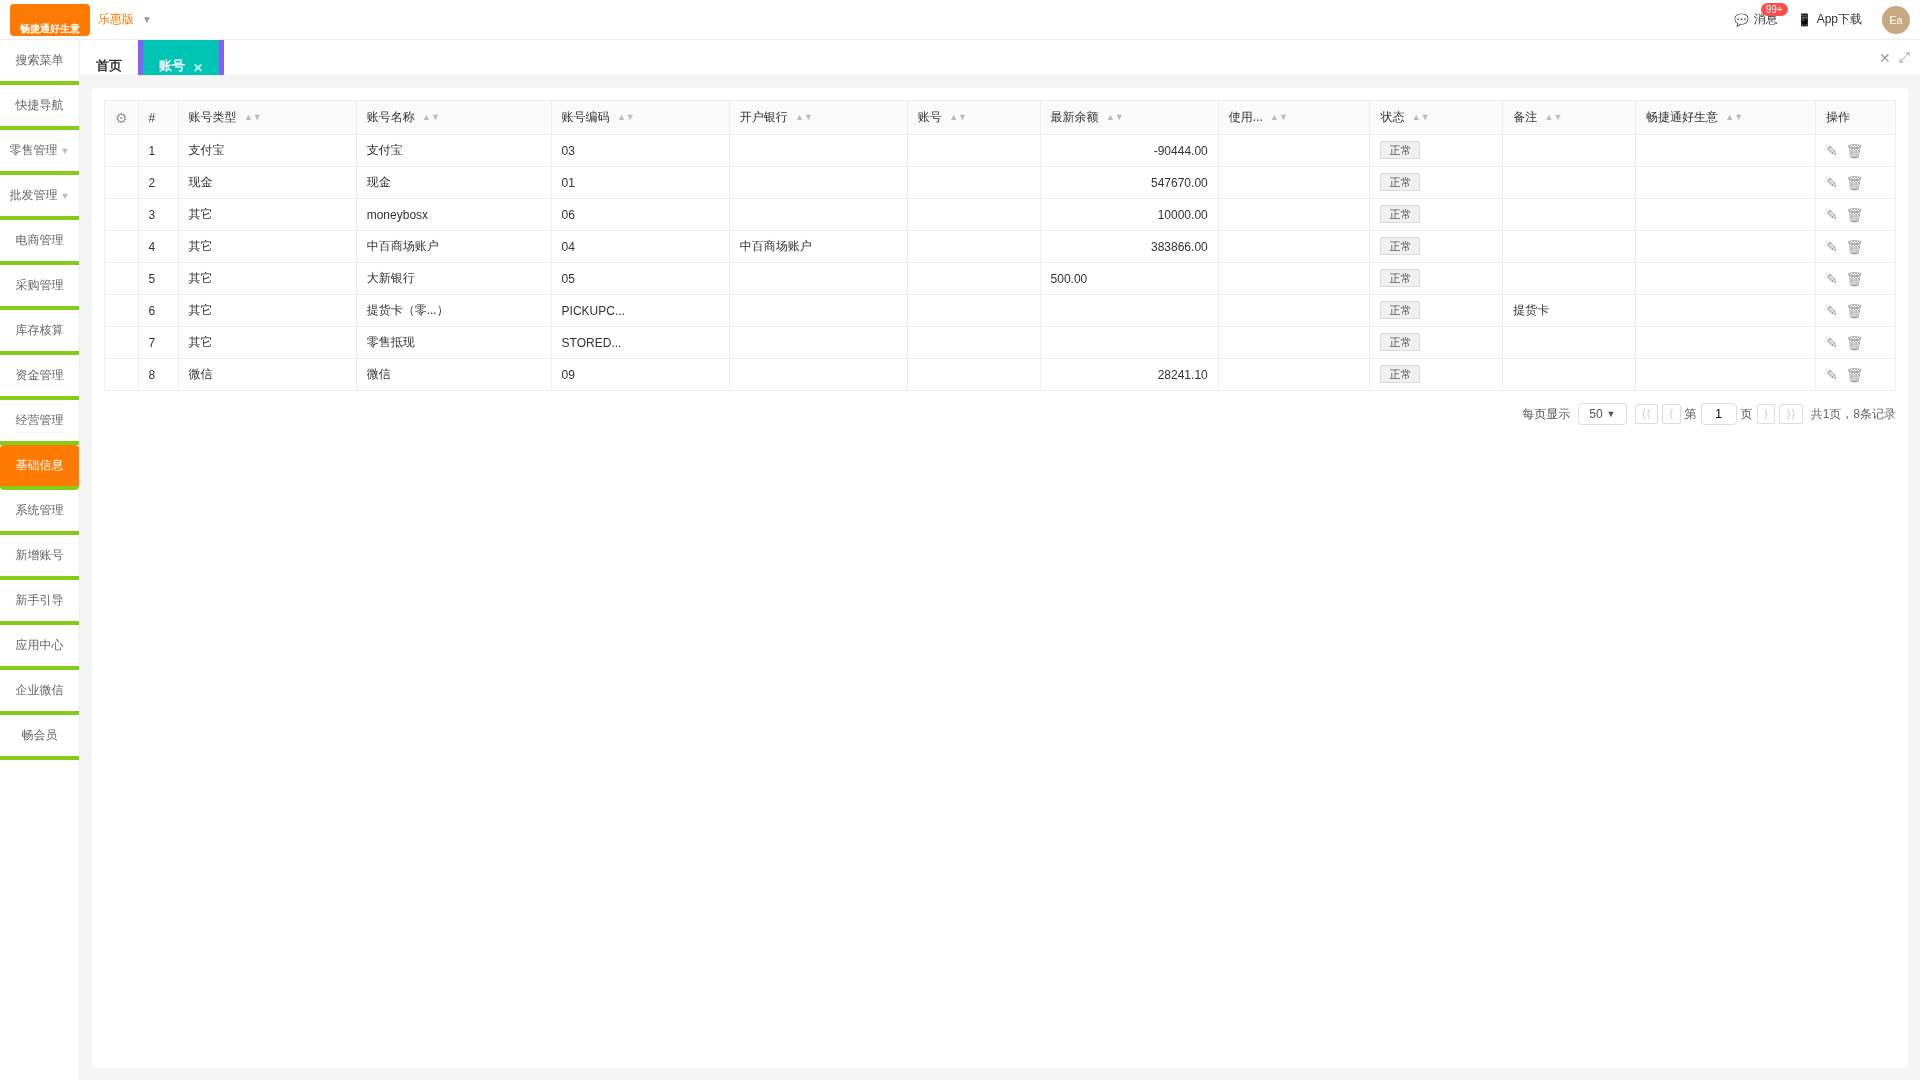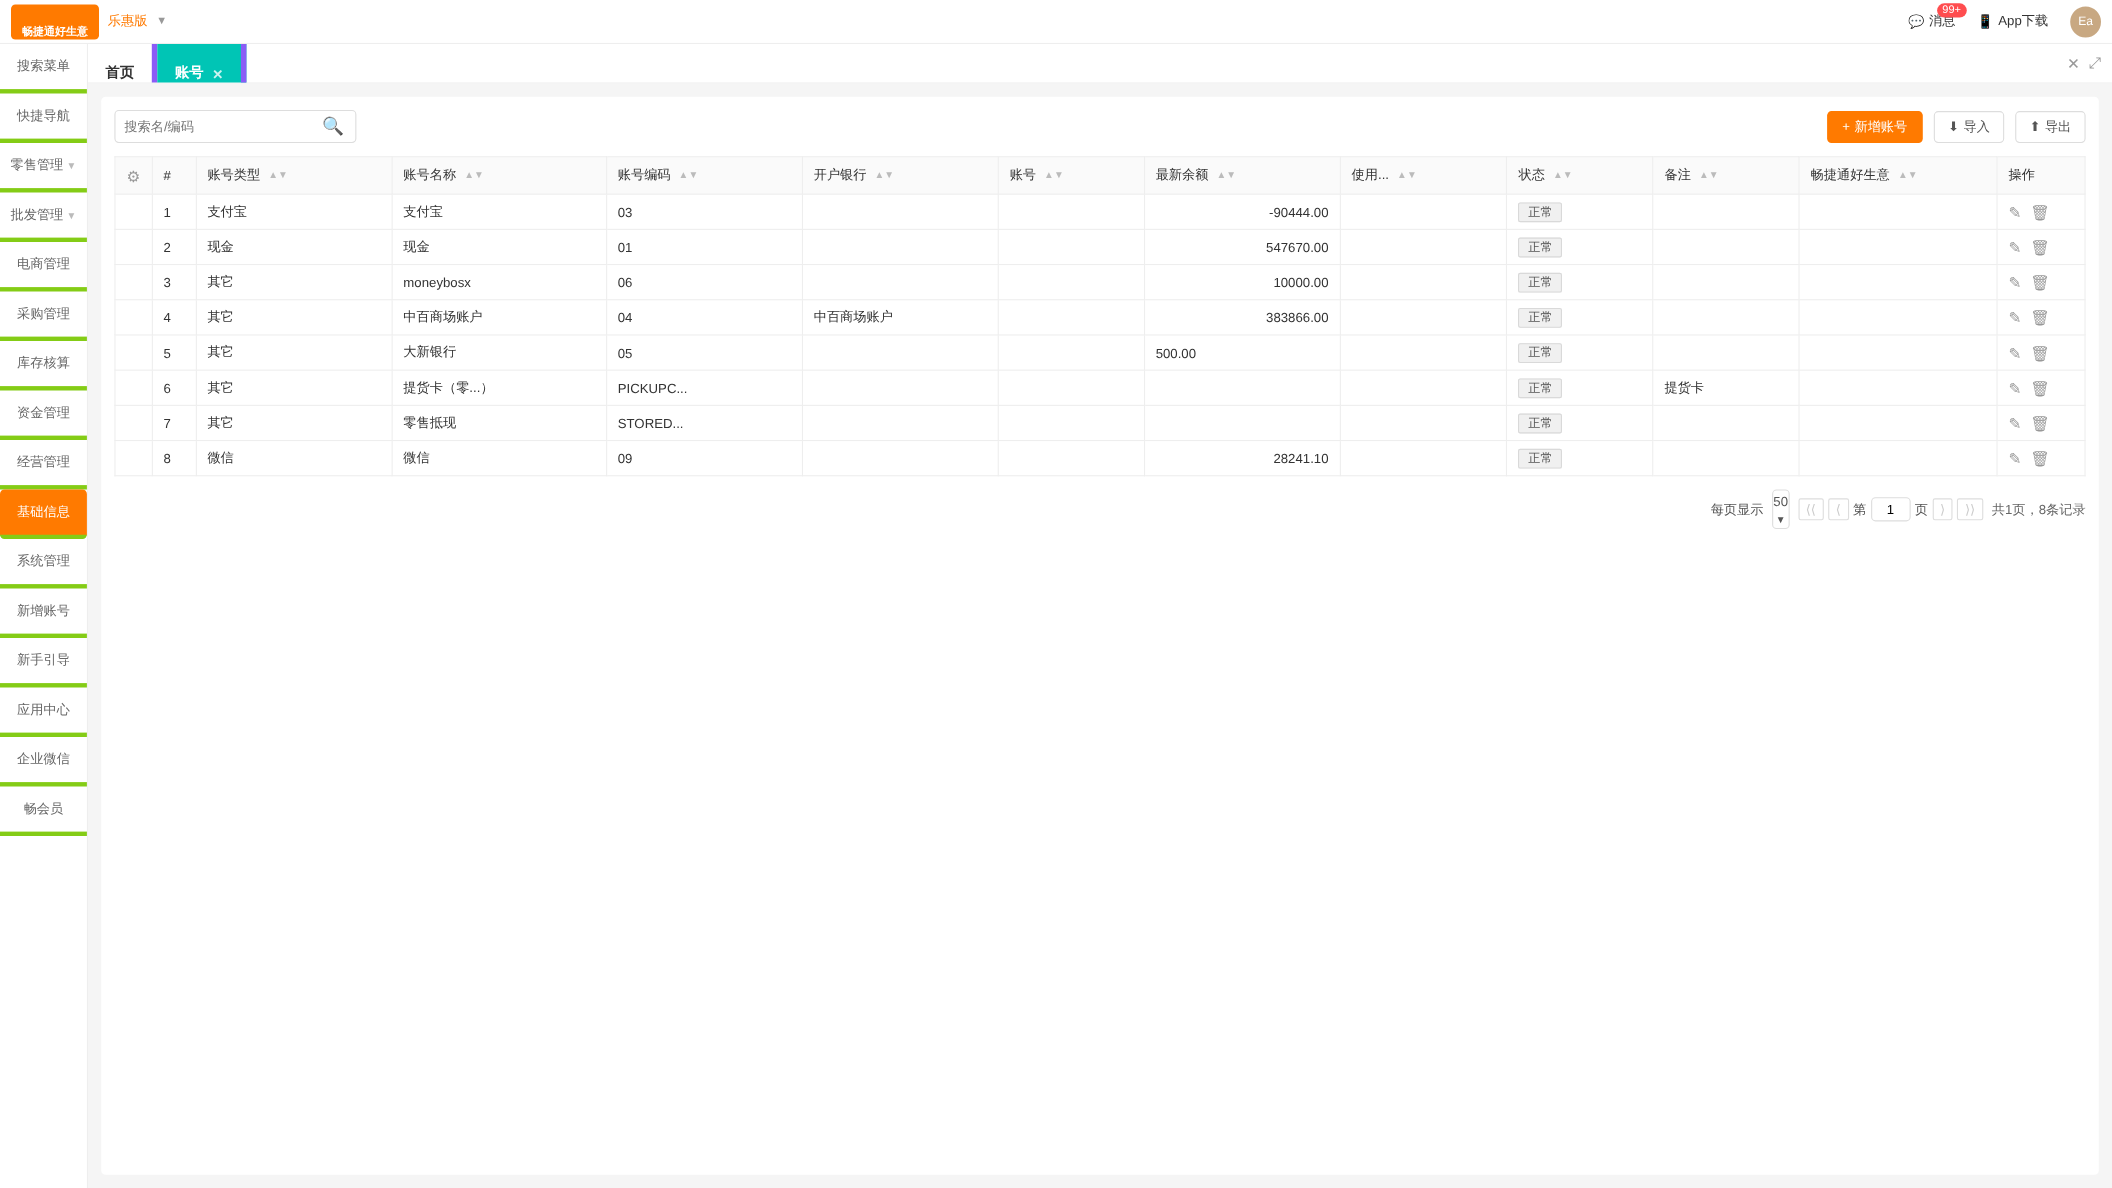--- a/index.html
+++ b/index.html
@@ -294,27 +294,26 @@
       align-items: center;
       justify-content: flex-end;
       padding: 12px 0 0;
       gap: 8px;
       font-size: 12px;
       color: #555;
     }
     .select-box {
       border: 1px solid #ddd;
       border-radius: 4px;
-      padding: 3px 0;
+      padding: 3px 10px;
       font-size: 12px;
       cursor: pointer;
       display: flex;
       align-items: center;
       gap: 4px;
-      flex-direction: column;
     }
     .page-nav {
       display: flex;
       align-items: center;
       gap: 4px;
     }
     .page-nav-btn {
       border: 1px solid #ddd;
       border-radius: 2px;
       padding: 2px 6px;
@@ -429,40 +428,20 @@
       <div class="tab-expand">
         <span style="margin-left: auto; padding-left: 1600px;"></span>
         <span class="tab-expand-btn">✕</span>
         <span class="tab-expand-btn">⤢</span>
       </div>
     </div>
 
     <div class="page-content">
       <div class="page-inner">
 
-        <div class="toolbar">
-          <div class="search-box">
-            <input class="search-input" type="text" placeholder="搜索名/编码" style="">
-            <span class="search-icon-btn">🔍</span>
-          </div>
-          <div class="toolbar-right">
-            <button class="btn-primary">
-              <span>+</span>
-              <span>新增账号</span>
-            </button>
-            <button class="btn-default">
-              <span>⬇</span>
-              <span>导入</span>
-            </button>
-            <button class="btn-default">
-              <span>⬆</span>
-              <span>导出</span>
-            </button>
-          </div>
-        </div>
 
         <table class="data-table">
           <thead>
             <tr>
               <th class="settings-col">
                 <span class="gear-icon">⚙</span>
               </th>
               <th style="width:40px;">#</th>
               <th>
                 <span>账号类型</span>

